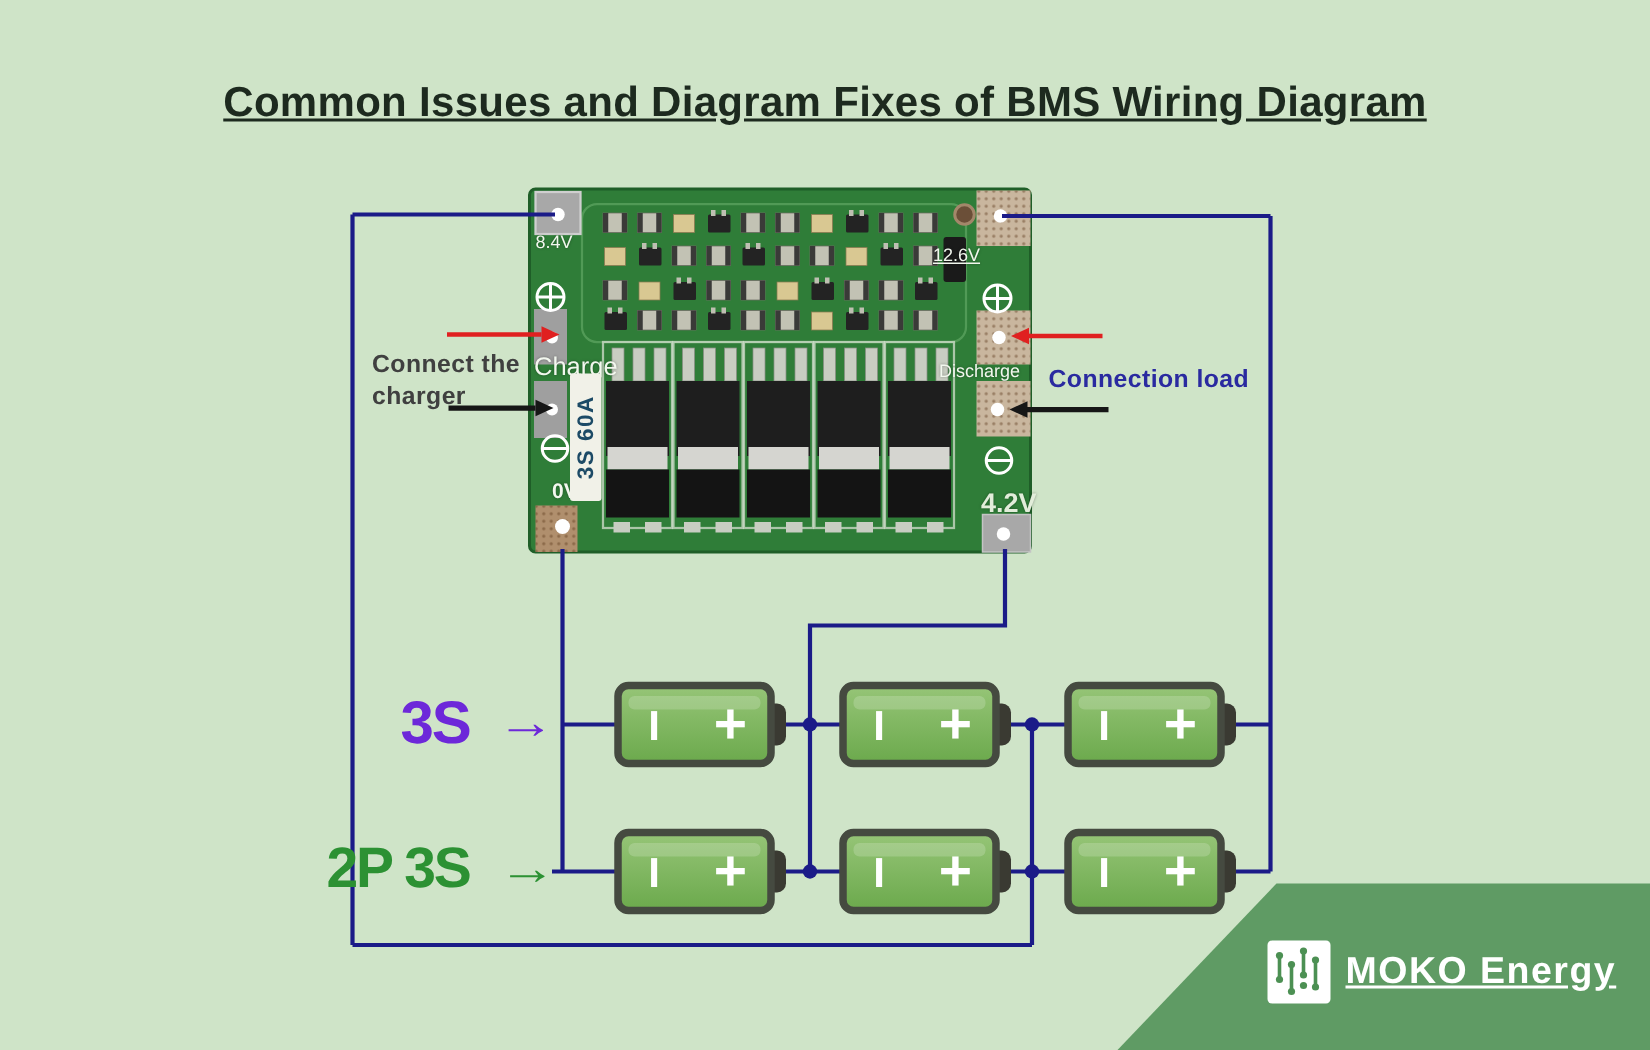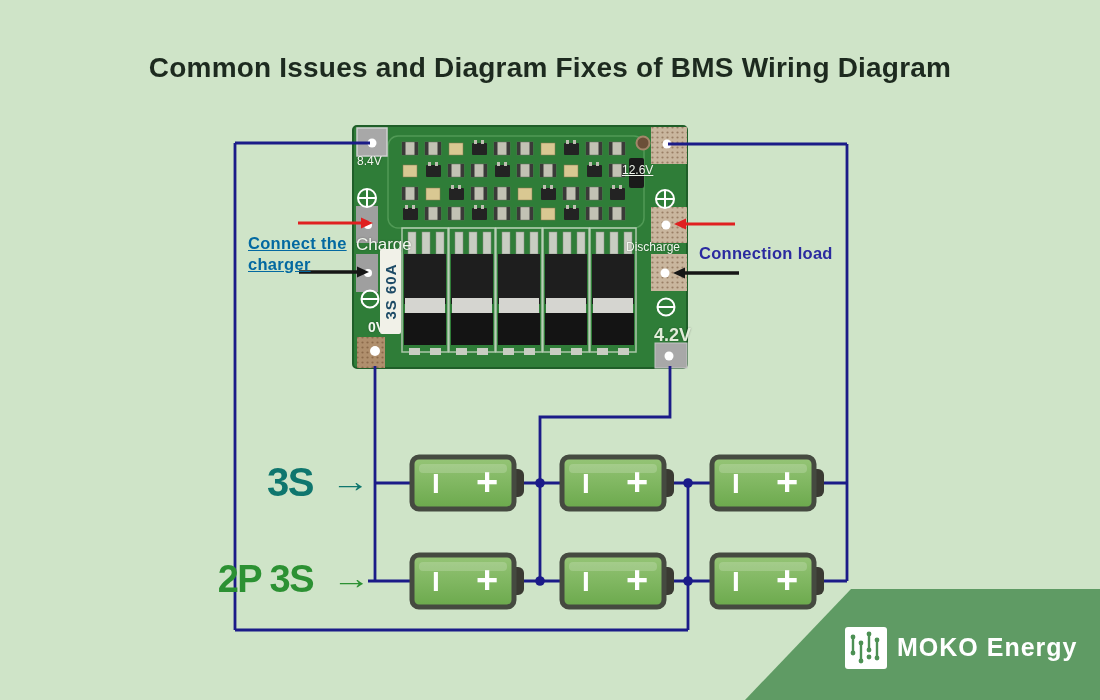--- a/index.html
+++ b/index.html
@@ -2,41 +2,41 @@
 <html><head>
 <meta charset="utf-8">
 <style>
   html,body{margin:0;padding:0;}
   body{width:1100px;height:700px;overflow:hidden;background:#cfe4c8;
        font-family:"Liberation Sans", sans-serif;}
   .stage{position:relative;width:1100px;height:700px;}
   #diagram{position:absolute;left:0;top:0;z-index:1;}
   .abs{position:absolute;z-index:2;}
   #title{left:0;top:52px;width:1100px;text-align:center;
-         font-size:28px;font-weight:700;color:#1d2a1f;letter-spacing:.2px;}
+         font-size:28px;font-weight:700;color:#1d2a1f;letter-spacing:.2px;text-decoration:underline;}
   .pcb-lbl{color:#f2f7ee;font-size:12px;line-height:12px;font-weight:400;
            text-shadow:0 0 2px rgba(0,0,0,.35);}
   #lbl-84{left:357px;top:155px;}
   #lbl-126{left:622px;top:164px;text-decoration:underline;}
   #lbl-charge{left:356px;top:239px;font-size:17px;}
   #lbl-discharge{left:626px;top:241px;}
   #lbl-0v{left:368px;top:321px;font-size:14px;font-weight:700;}
   #lbl-42v{left:654px;top:329px;font-size:18px;font-weight:700;color:#e2edda;}
   #rating{left:348px;top:281px;width:85px;height:21px;background:#f1f1e8;
           transform:rotate(-90deg);display:flex;align-items:center;justify-content:center;
           font-size:15px;font-weight:700;color:#1c4a66;letter-spacing:1px;border-radius:2px;}
   .ann{color:#2a2aa0;font-weight:700;font-size:16.5px;line-height:21px;letter-spacing:.3px;}
   #ann-charger{left:248px;top:233px;}
   #ann-load{left:699px;top:243px;}
   .row-label{display:flex;align-items:center;justify-content:flex-end;
              color:#2c9133;font-weight:700;letter-spacing:-1.5px;}
   #row-3s{left:250px;top:459px;width:116px;height:46px;font-size:40px;gap:7px;}
   #row-2p3s{left:200px;top:556px;width:167px;height:46px;font-size:38px;gap:23px;}
   .arrow-glyph{font-size:31px;letter-spacing:0;transform:scaleX(1.25);display:inline-block;}
-  #logo-text{left:897px;top:633px;font-size:25px;font-weight:700;color:#ffffff;letter-spacing:1px;}
+  #logo-text{left:897px;top:633px;font-size:25px;font-weight:700;color:#ffffff;letter-spacing:1px;text-decoration:underline;}
 </style>
 </head>
 <body style="background: rgb(207, 228, 200);">
 
 <div class="stage">
   <svg id="diagram" width="1100" height="700" viewBox="0 0 1100 700">
       <defs>
         <linearGradient id="batGrad" x1="0" y1="0" x2="0" y2="1">
           <stop offset="0%" stop-color="#96c577"></stop>
           <stop offset="100%" stop-color="#6ba94c"></stop>
@@ -334,27 +334,27 @@
   <div id="title" class="abs" style="color: rgb(29, 42, 31);">Common Issues and Diagram Fixes of BMS Wiring Diagram</div>
 
   <div id="lbl-84" class="abs pcb-lbl">8.4V</div>
   <div id="lbl-126" class="abs pcb-lbl">12.6V</div>
   <div id="lbl-charge" class="abs pcb-lbl">Charge</div>
   <div id="lbl-discharge" class="abs pcb-lbl">Discharge</div>
   <div id="lbl-0v" class="abs pcb-lbl">0V</div>
   <div id="lbl-42v" class="abs pcb-lbl">4.2V</div>
   <div id="rating" class="abs">3S 60A</div>
 
-  <div id="ann-charger" class="abs ann" style="color: #0369a1; text-decoration: underline;">
+  <div id="ann-charger" class="abs ann" style="color: #404040;">
     <div>Connect the</div>
     <div>charger</div>
   </div>
   <div id="ann-load" class="abs ann" style="color: rgb(42, 42, 160);">Connection load</div>
 
-  <div id="row-3s" class="abs row-label" style="color: #0f766e; gap: 22px;">
+  <div id="row-3s" class="abs row-label" style="color: #6d28d9; gap: 22px;">
     <span>3S</span>
     <span class="arrow-glyph">→</span>
   </div>
   <div id="row-2p3s" class="abs row-label" style="color: rgb(44, 145, 51);">
     <span>2P 3S</span>
     <span class="arrow-glyph">→</span>
   </div>
 
   <div id="logo-text" class="abs">MOKO Energy</div>
 </div>

